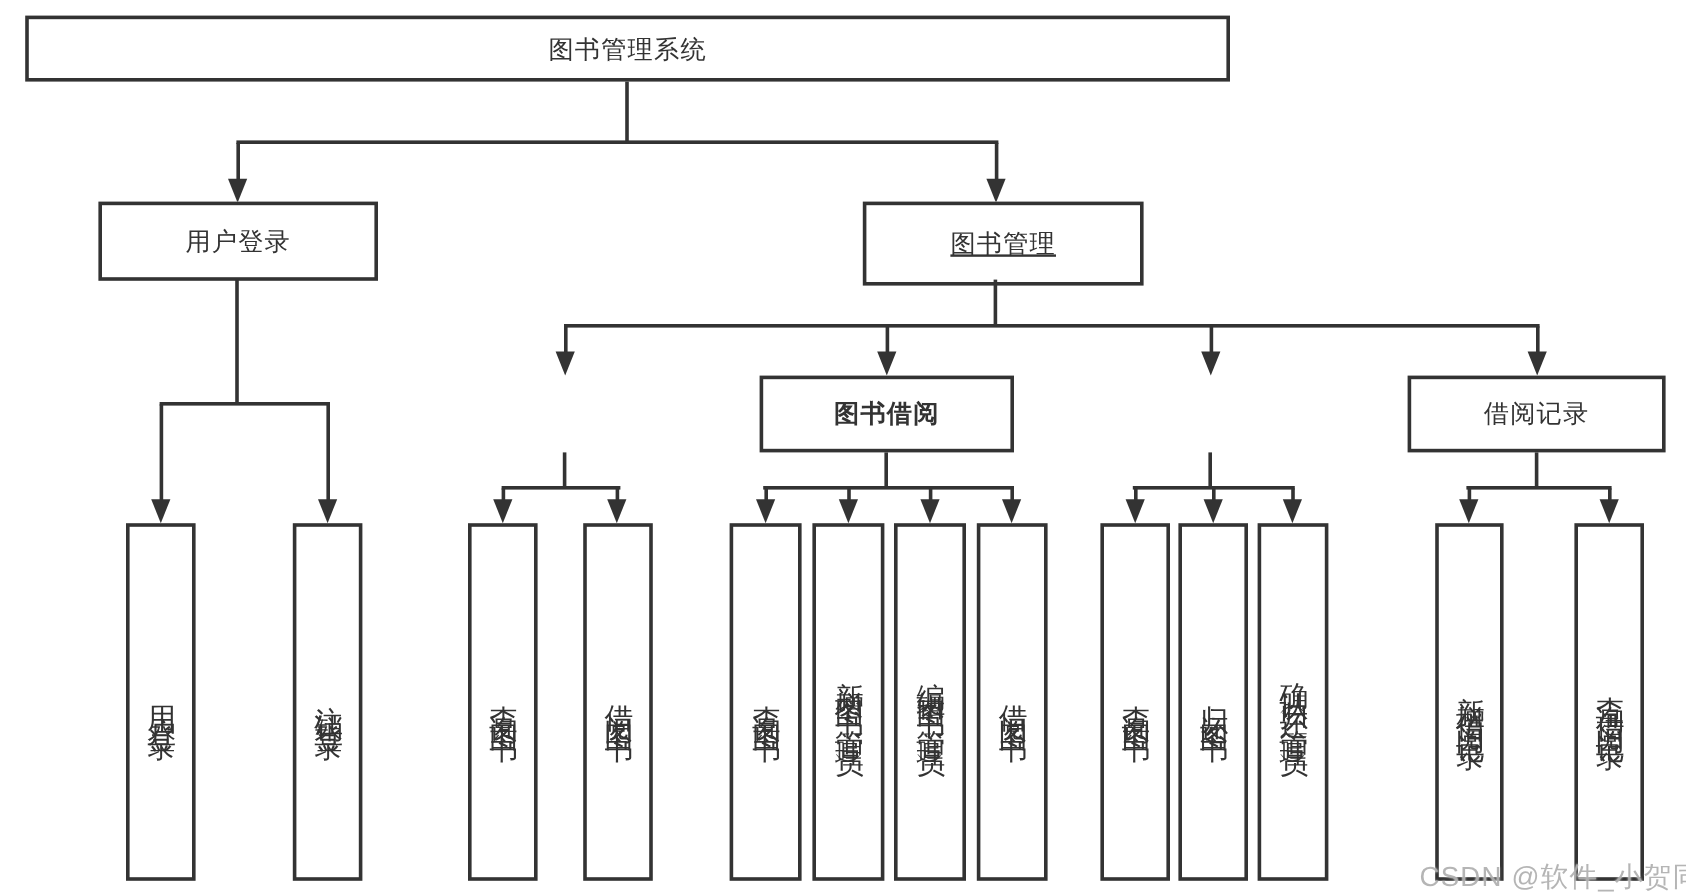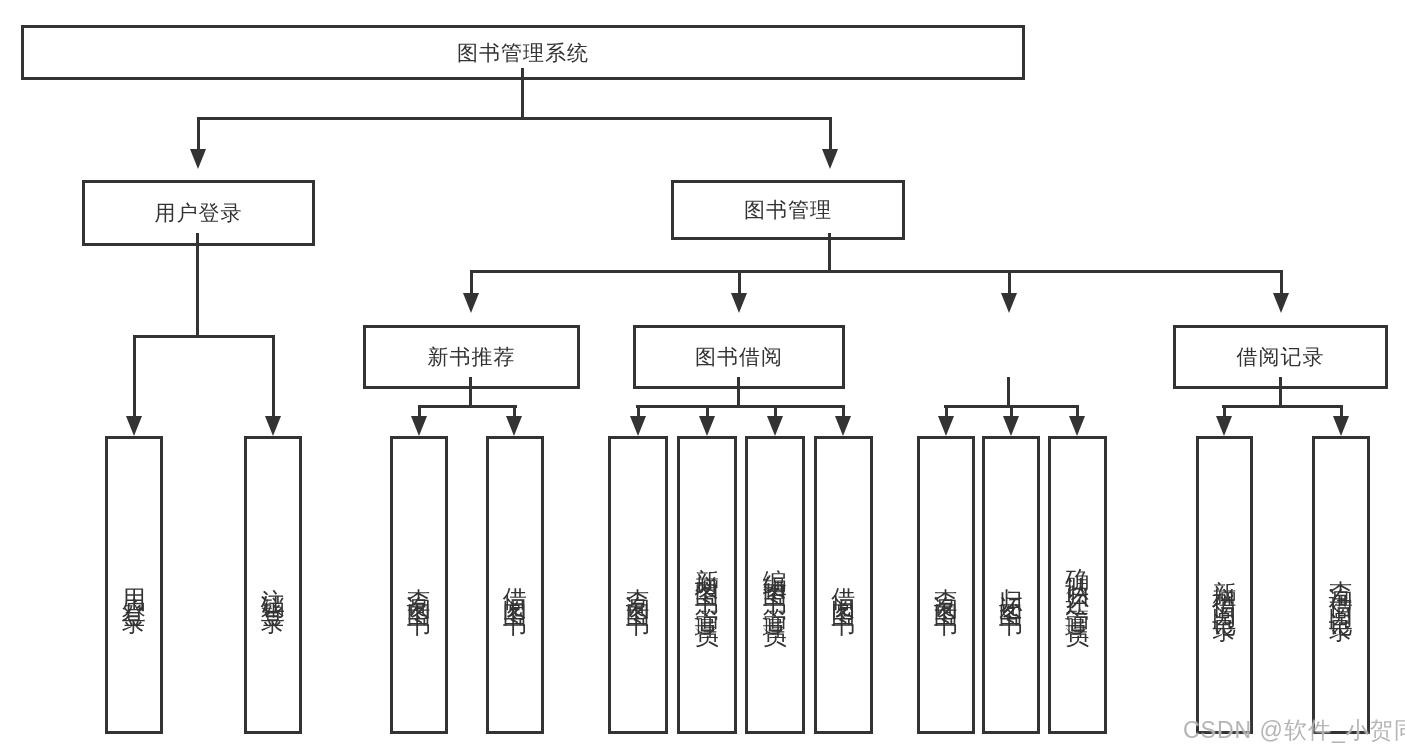--- a/index.html
+++ b/index.html
@@ -15,21 +15,21 @@
   }
   .box {
     position: absolute;
     border: 3px solid var(--ln);
     background: #ffffff;
     display: flex;
     align-items: center;
     justify-content: center;
     color: #333333;
   }
-  .hbox { font-size: 21px; letter-spacing: 1px; margin-top: 12px; }
+  .hbox { font-size: 21px; letter-spacing: 1px; }
   .vtext {
     writing-mode: vertical-rl;
     text-orientation: mixed;
     font-size: 24px;
     letter-spacing: 8px;
     line-height: 1.15;
   }
   .hl { position: absolute; height: 3px; background: var(--ln); }
   .vl { position: absolute; width: 3px; background: var(--ln); }
   .ar { position: absolute; width: 16px; }
@@ -75,40 +75,37 @@
   </div>
 
   <div class="vl" style="left:521px; top:68px; height:52px;"></div>
   <div class="hl" style="left:197px; top:117px; width:635px;"></div>
   <div class="ar" style="left:190px; top:119px; height:50px;"></div>
   <div class="ar" style="left:822px; top:119px; height:50px;"></div>
 
   <div class="box hbox" style="left:82px; top:168px; width:233px; height:66px;">
     <span>用户登录</span>
   </div>
-  <div class="box hbox" style="left:671px; top:168px; width:234px; height:60px;">
+  <div class="box hbox" style="left:719px; top:168px; width:234px; height:70px;text-decoration:underline;">
     <span>图书管理</span>
   </div>
 
   <div class="vl" style="left:196px; top:233px; height:104px;"></div>
   <div class="hl" style="left:133px; top:335px; width:142px;"></div>
   <div class="ar" style="left:126px; top:337px; height:99px;"></div>
   <div class="ar" style="left:265px; top:337px; height:99px;"></div>
 
   <div class="vl" style="left:828px; top:233px; height:39px;"></div>
   <div class="hl" style="left:470px; top:270px; width:813px;"></div>
   <div class="ar" style="left:463px; top:272px; height:41px;"></div>
   <div class="ar" style="left:731px; top:272px; height:41px;"></div>
   <div class="ar" style="left:1001px; top:272px; height:41px;"></div>
   <div class="ar" style="left:1273px; top:272px; height:41px;"></div>
 
-  <div class="box hbox" style="left:363px; top:313px; width:217px; height:64px;">
-    <span>新书推荐</span>
-  </div>
-  <div class="box hbox" style="left:633px; top:313px; width:212px; height:64px;">
+  <div class="box hbox" style="left:633px; top:313px; width:212px; height:64px;font-weight:bold;">
     <span>图书借阅</span>
   </div>
   <div class="box hbox" style="left:1173px; top:313px; width:215px; height:64px;">
     <span>借阅记录</span>
   </div>
 
   <div class="vl" style="left:469px; top:377px; height:30px;"></div>
   <div class="hl" style="left:418px; top:405px; width:99px;"></div>
   <div class="ar" style="left:411px; top:407px; height:29px;"></div>
   <div class="ar" style="left:506px; top:407px; height:29px;"></div>

